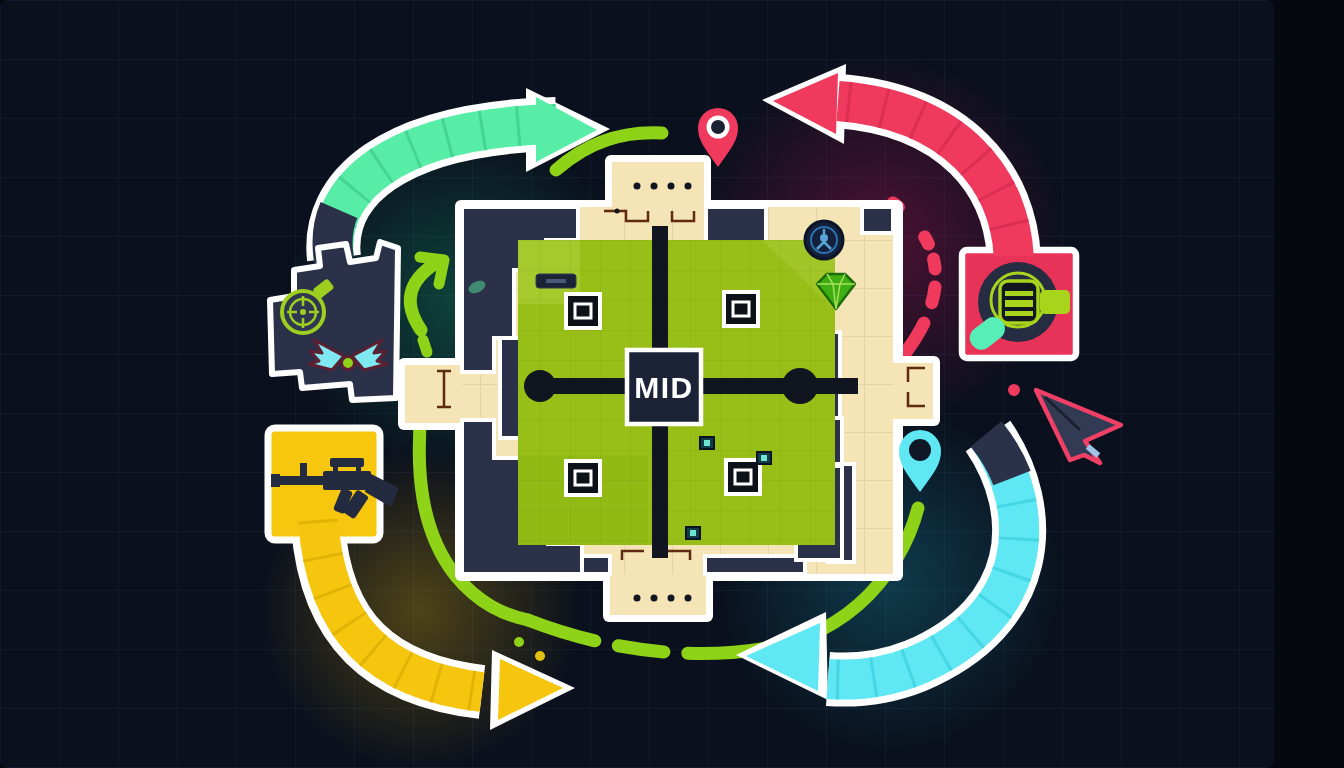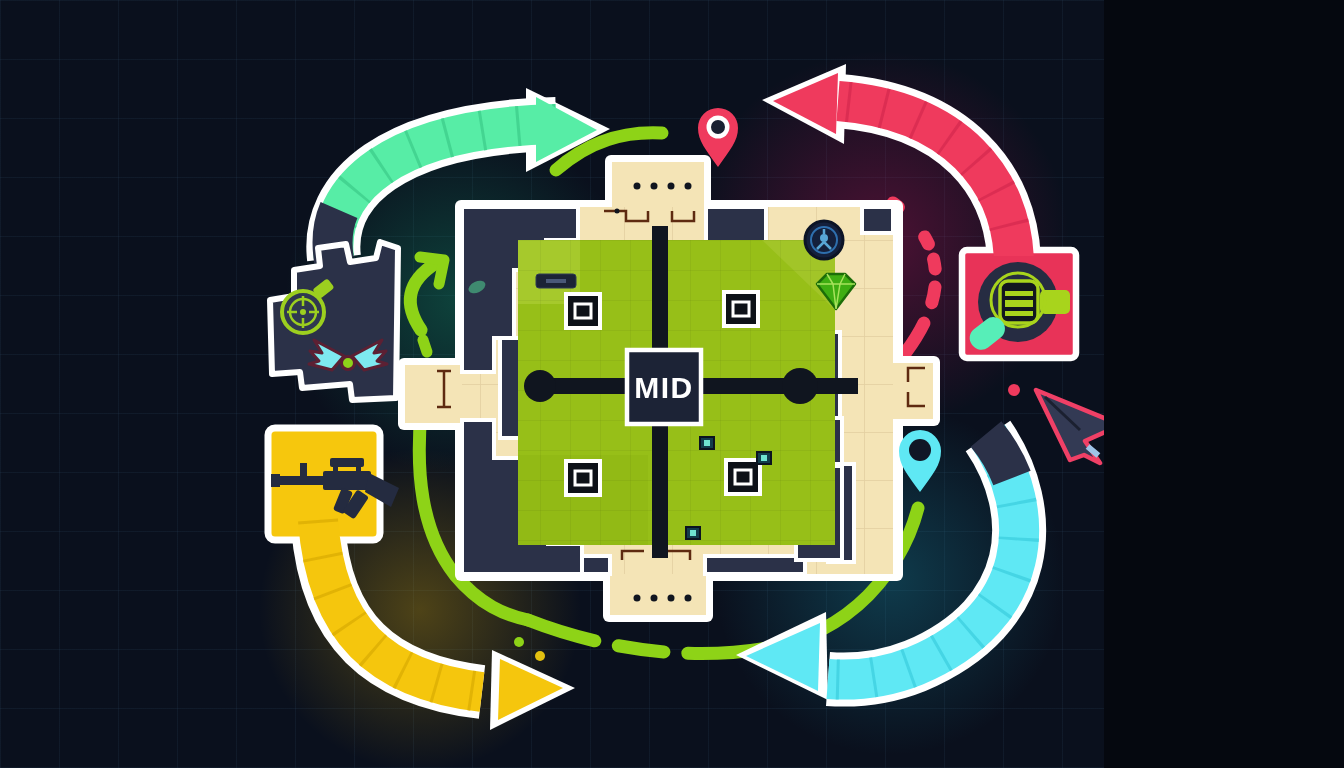--- a/index.html
+++ b/index.html
@@ -1,22 +1,22 @@
 <!DOCTYPE html>
 <html><head>
 <meta charset="utf-8">
 <style>
   html,body{margin:0;padding:0;background:#05080f;}
-  #stage{position:relative;width:1104px;height:768px;overflow:hidden;
+  #stage{position:relative;width:1274px;height:768px;overflow:hidden;
     background-color:#0a101d;
     background-image:
       linear-gradient(rgba(96,150,190,.08) 1px, transparent 1px),
       linear-gradient(90deg, rgba(96,150,190,.08) 1px, transparent 1px);
     background-size:59px 59px;
-    font-family:"Liberation Sans", sans-serif;}
+    font-family:"Liberation Sans", sans-serif;border-radius:8px;}
   #glow{position:absolute;inset:0;pointer-events:none;
     background:
       radial-gradient(circle 250px at 460px 300px, rgba(20,150,110,.38), transparent 70%),
       radial-gradient(circle 270px at 880px 240px, rgba(205,20,95,.34), transparent 70%),
       radial-gradient(circle 230px at 420px 610px, rgba(235,185,10,.30), transparent 70%),
       radial-gradient(circle 250px at 890px 580px, rgba(25,150,175,.32), transparent 70%);}
   svg{position:absolute;left:0;top:0;}
   text.mid{font-family:"Liberation Sans", sans-serif;font-weight:bold;font-size:30px;fill:#ffffff;letter-spacing:1.5px;}
 </style>
 </head>

